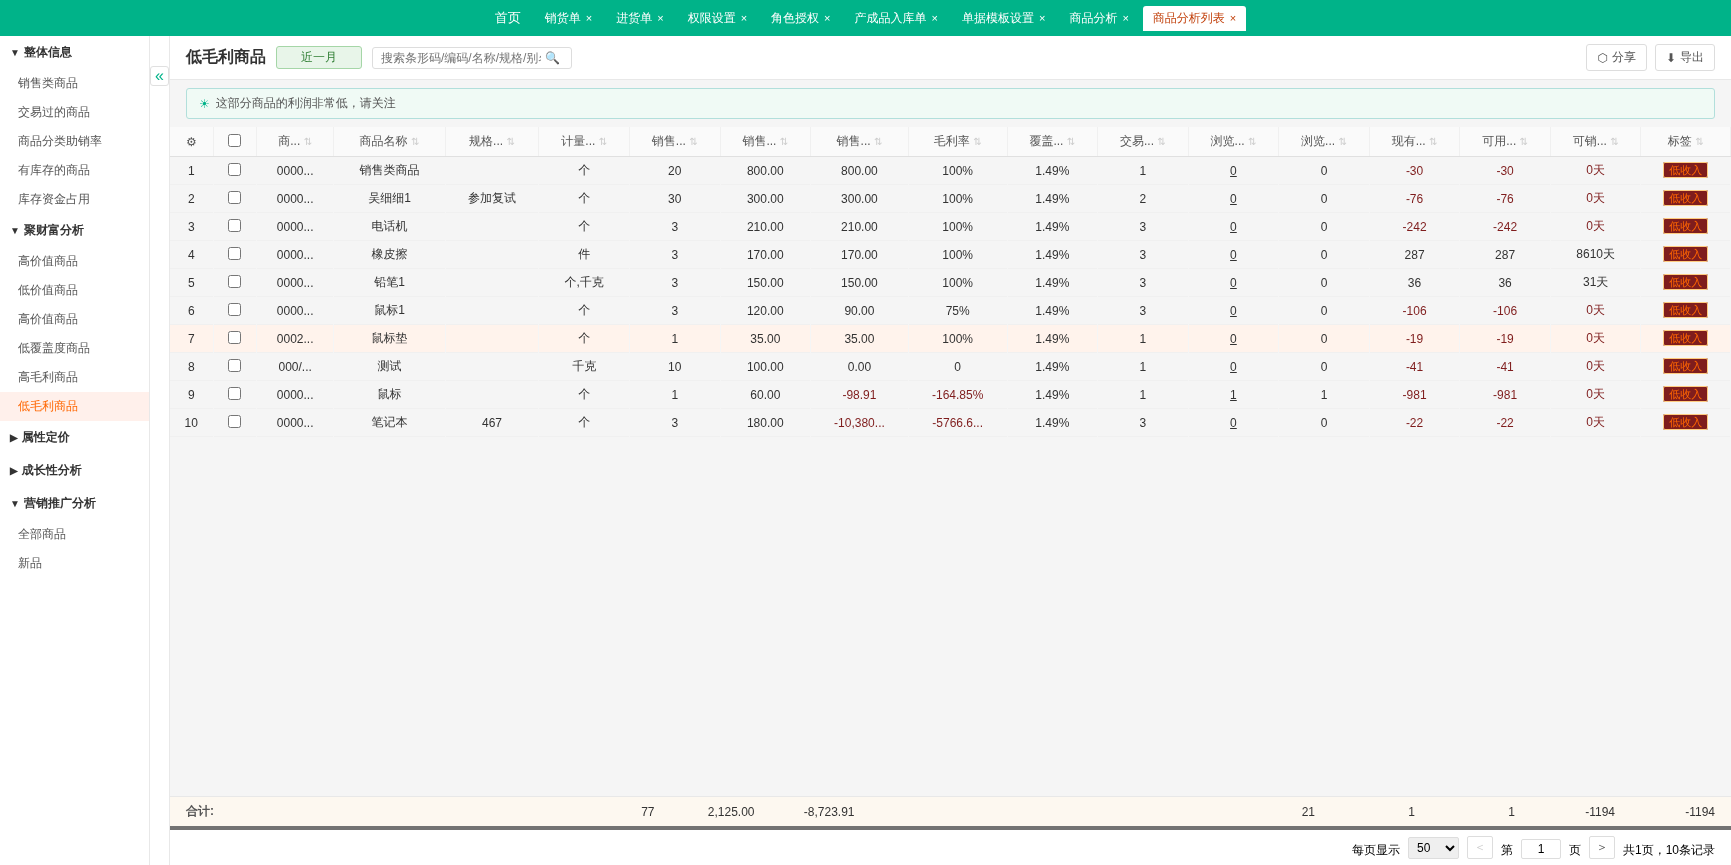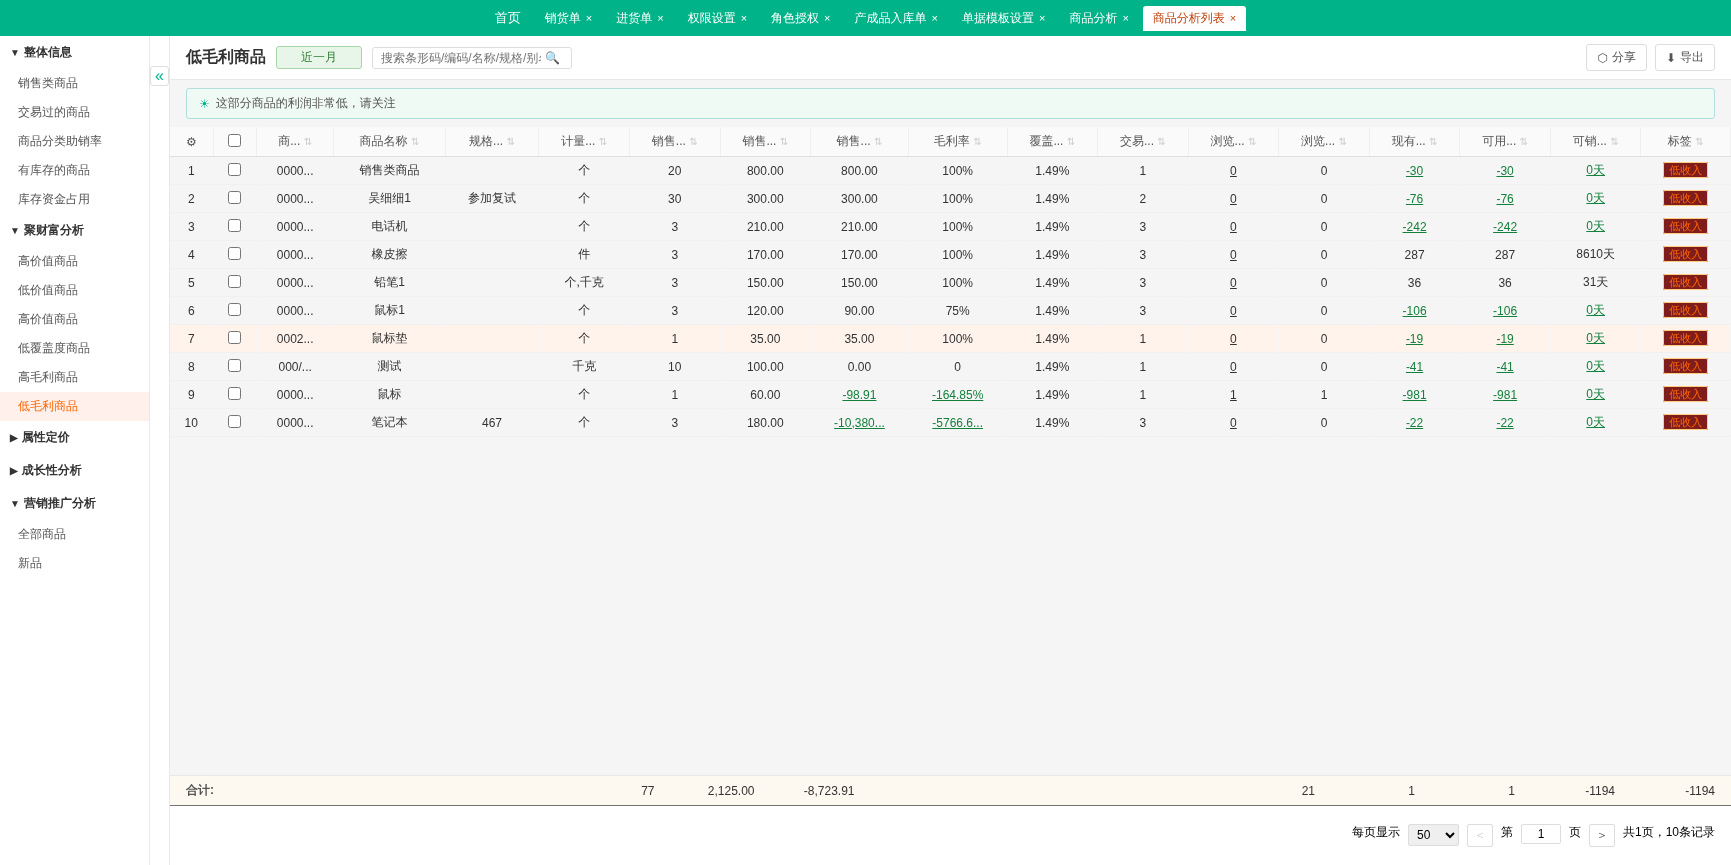--- a/index.html
+++ b/index.html
@@ -177,21 +177,21 @@
       border-bottom: 1px solid #f0f0f0;
     }
     tbody tr.highlighted { background: #fff3ec; }
     tbody td {
       padding: 5px 8px;
       text-align: center;
       color: #333;
       border-right: 1px solid #f5f5f5;
       white-space: nowrap;
     }
-    .red { color: #15803d; text-decoration: underline; }
+    .red { color: #7f1d1d; }
     .tag-label {
       background: #7f1d1d;
       color: #ff6600;
       border: 1px solid #ffcc80;
       border-radius: 2px;
       padding: 1px 5px;
       font-size: 11px;
     }
     .link-underline { text-decoration: underline; color: #333; cursor: pointer; }
 
@@ -203,24 +203,24 @@
       display: flex;
       align-items: center;
       gap: 20px;
     }
     .total-label { font-weight: bold; color: #555; }
     .total-cell { min-width: 80px; text-align: right; color: #333; }
 
     
     .pagination-bar {
       background: #fff;
-      border-top: 1px solid #737373;
-      padding: 18px 16px;
-      display: flex;
-      align-items: flex-start;
+      border-top: 4px solid #737373;
+      padding: 6px 16px;
+      display: flex;
+      align-items: flex-end;
       justify-content: flex-end;
       gap: 8px;
     }
     .pagination-btn {
       border: 1px solid #ddd;
       background: #fff;
       padding: 2px 6px;
       cursor: pointer;
       border-radius: 2px;
       color: #555;

